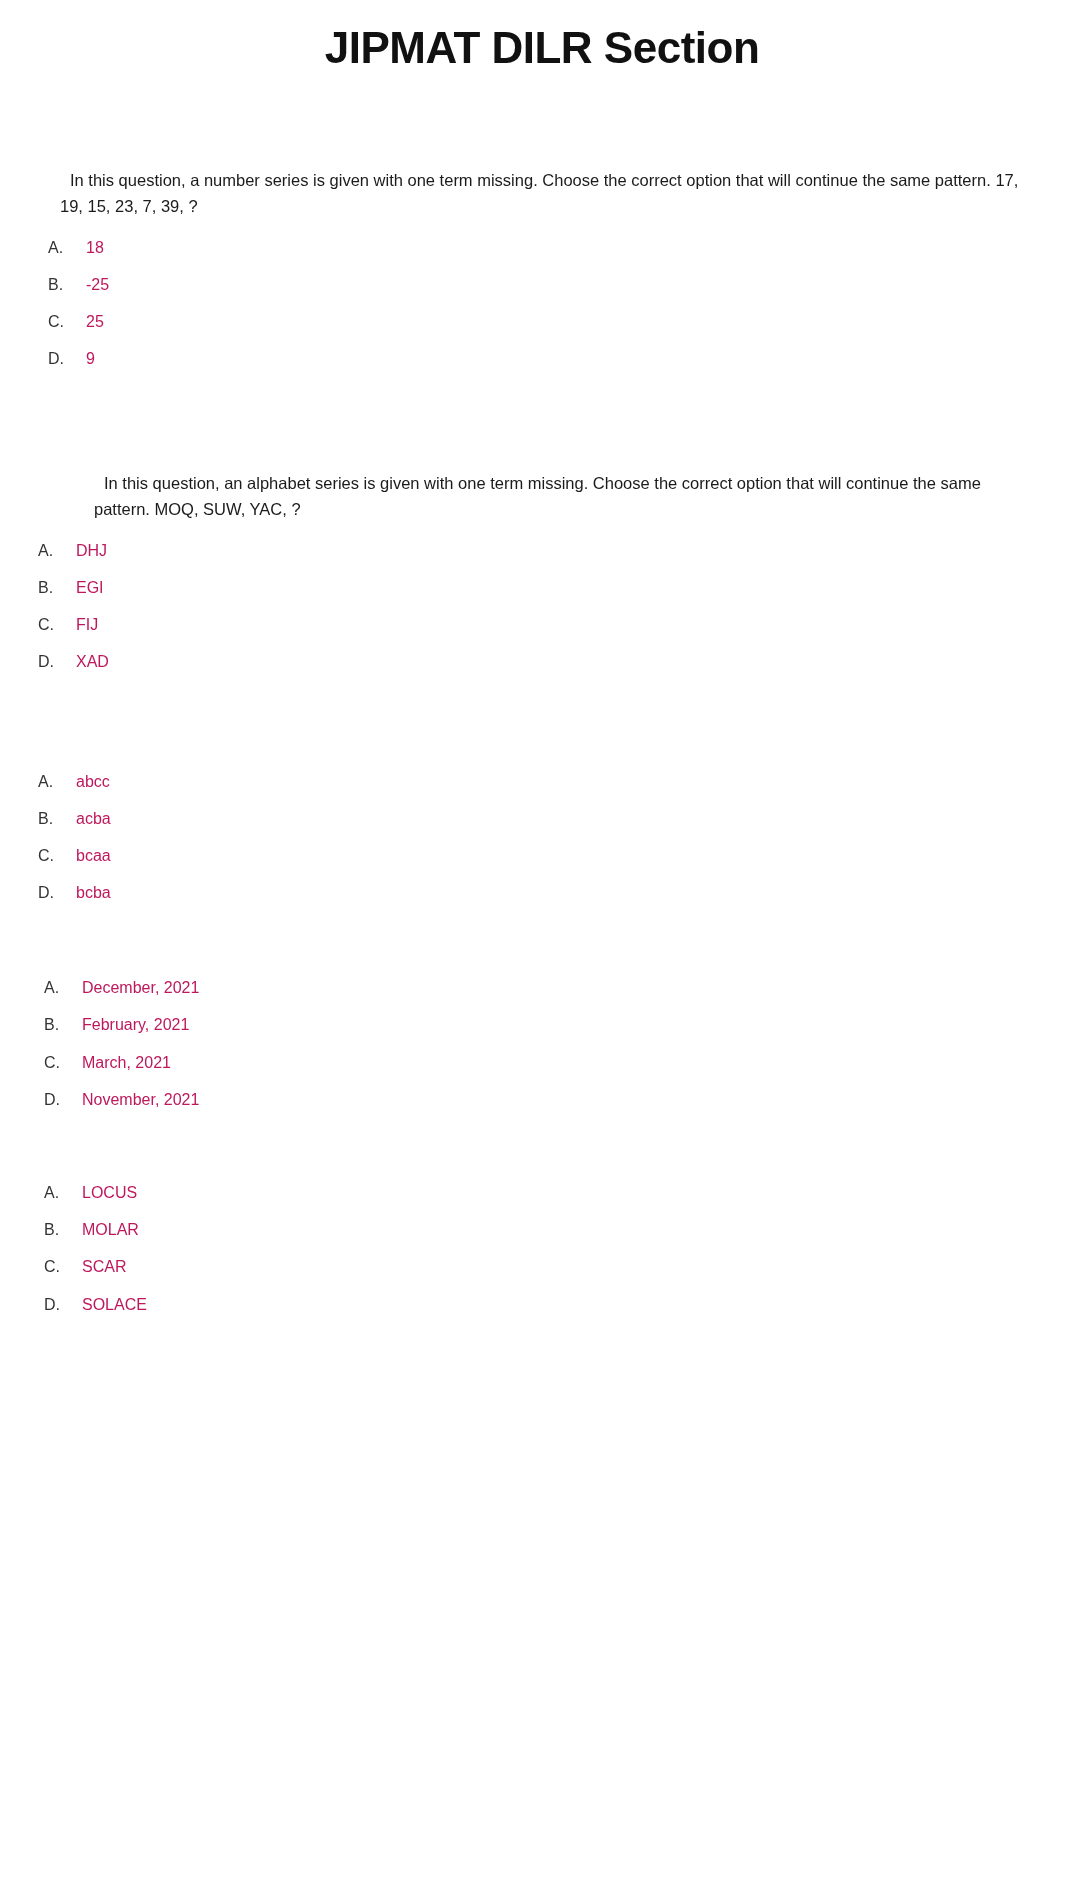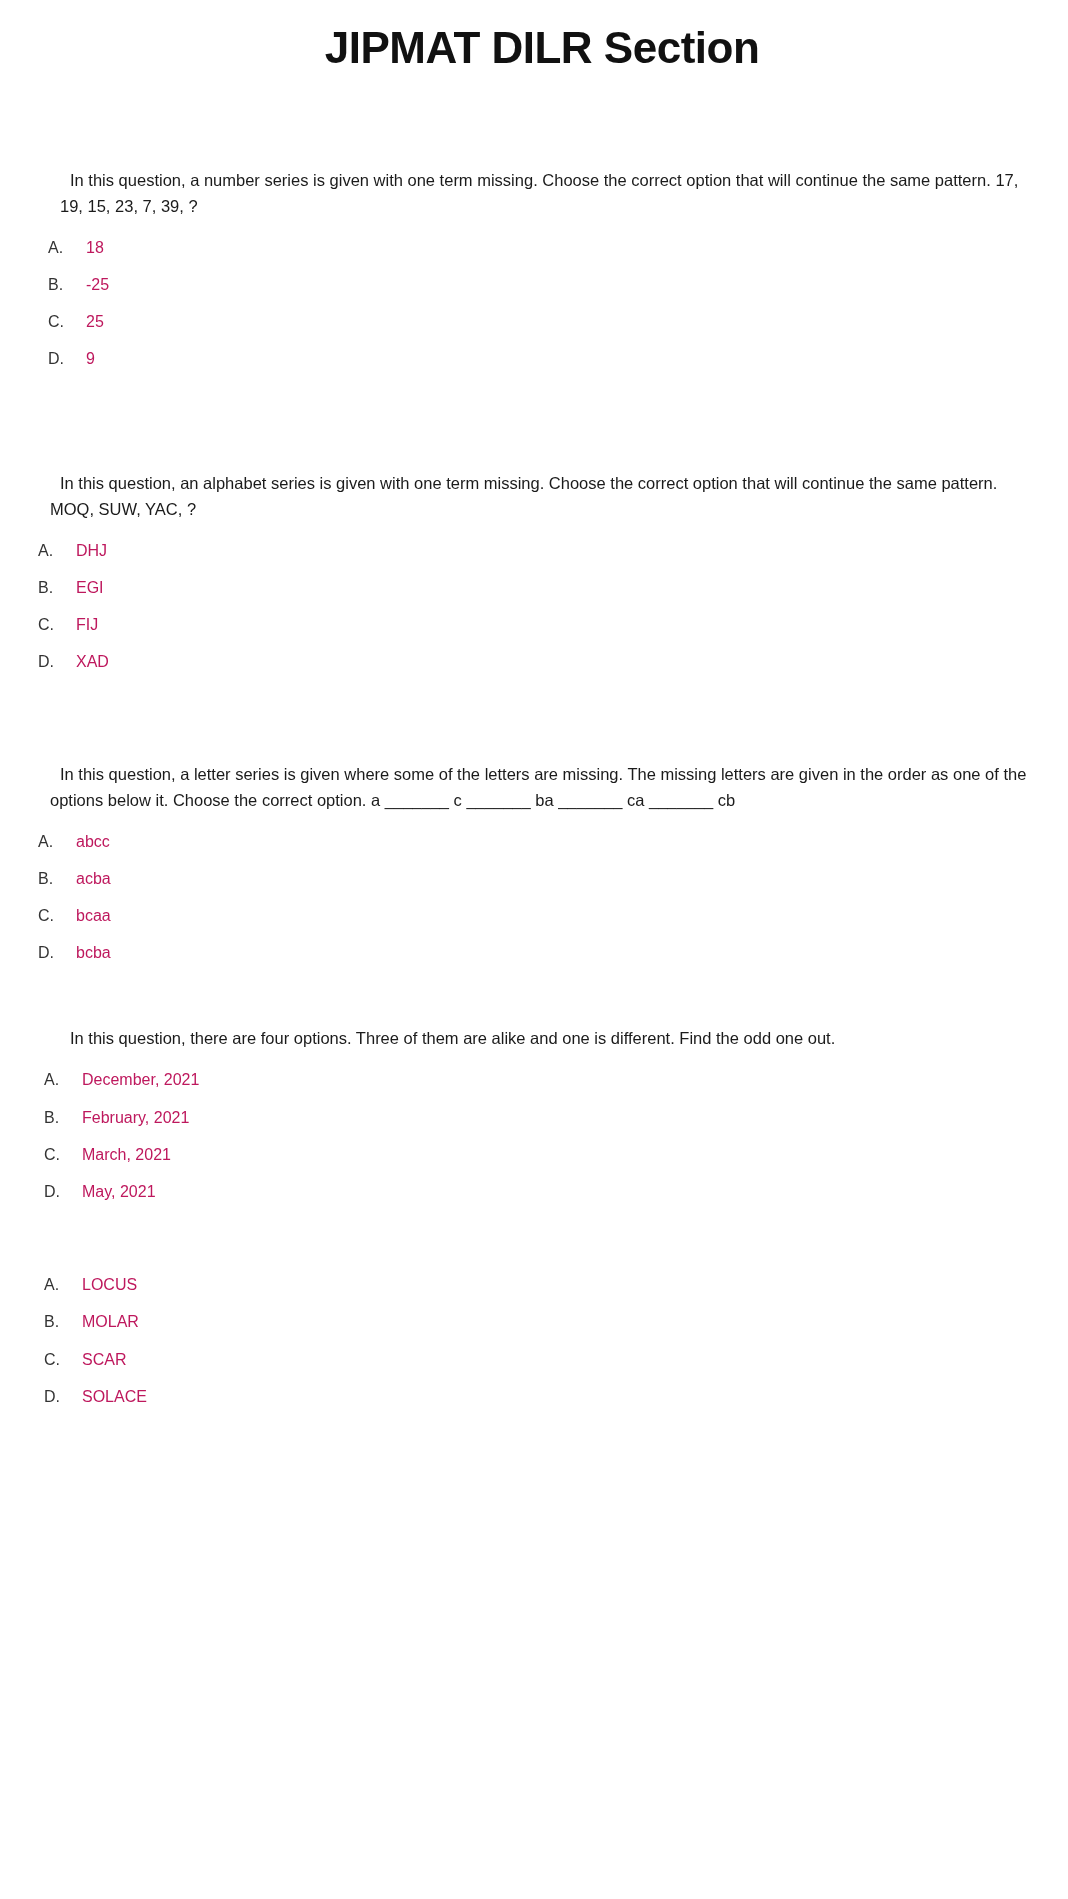--- a/index.html
+++ b/index.html
@@ -69,21 +69,21 @@
     font-size: 16px;
   }
   
   .q1 { margin-bottom: 0; }
   .q1 .q-text { padding-left: 12px; }
   .q1 .option-letter { padding-left: 0; }
   .gap-1 { height: 92px; }
   .gap-2 { height: 80px; }
   .gap-3 { height: 54px; }
   .gap-4 { height: 52px; }
-  .q2 .q-text { padding-left: 2px; }
+  .q2 .q-text { padding-left: 2px; margin-left: 44px; }
   .q3 .q-text { padding-left: 2px; }
   .q4 .q-text { padding-left: 12px; }
   .q5 .q-text { padding-left: 6px; }
   .q2 .option-letter,
   .q3 .option-letter { margin-left: -10px; }
   .q4 .option-letter,
   .q5 .option-letter { margin-left: -4px; }
   .q2 .options, .q3 .options { margin-top: 2px; }
   .q4 .options, .q5 .options { margin-top: 4px; }
   .footer-space { height: 160px; }
@@ -139,21 +139,20 @@
         <li class="option-row">
           <span class="option-letter">D.</span>
           <span class="option-label">XAD</span>
         </li>
       </ul>
     </section>
 
     <div class="gap-2"></div>
 
     <section class="question-block q3">
-      <p class="q-text">In this question, a letter series is given where some of the letters are missing. The missing letters are given in the order as one of the options below it. Choose the correct option. a _______ c _______ ba _______ ca _______ cb</p>
       <ul class="options">
         <li class="option-row">
           <span class="option-letter">A.</span>
           <span class="option-label">abcc</span>
         </li>
         <li class="option-row">
           <span class="option-letter">B.</span>
           <span class="option-label">acba</span>
         </li>
         <li class="option-row">
@@ -163,37 +162,36 @@
         <li class="option-row">
           <span class="option-letter">D.</span>
           <span class="option-label">bcba</span>
         </li>
       </ul>
     </section>
 
     <div class="gap-3"></div>
 
     <section class="question-block q4">
-      <p class="q-text">In this question, there are four options. Three of them are alike and one is different. Find the odd one out.</p>
       <ul class="options">
         <li class="option-row">
           <span class="option-letter">A.</span>
           <span class="option-label">December, 2021</span>
         </li>
         <li class="option-row">
           <span class="option-letter">B.</span>
           <span class="option-label">February, 2021</span>
         </li>
         <li class="option-row">
           <span class="option-letter">C.</span>
           <span class="option-label">March, 2021</span>
         </li>
         <li class="option-row">
           <span class="option-letter">D.</span>
-          <span class="option-label">May, 2021</span>
+          <span class="option-label">November, 2021</span>
         </li>
       </ul>
     </section>
 
     <div class="gap-4"></div>
 
     <section class="question-block q5">
       <ul class="options">
         <li class="option-row">
           <span class="option-letter">A.</span>

